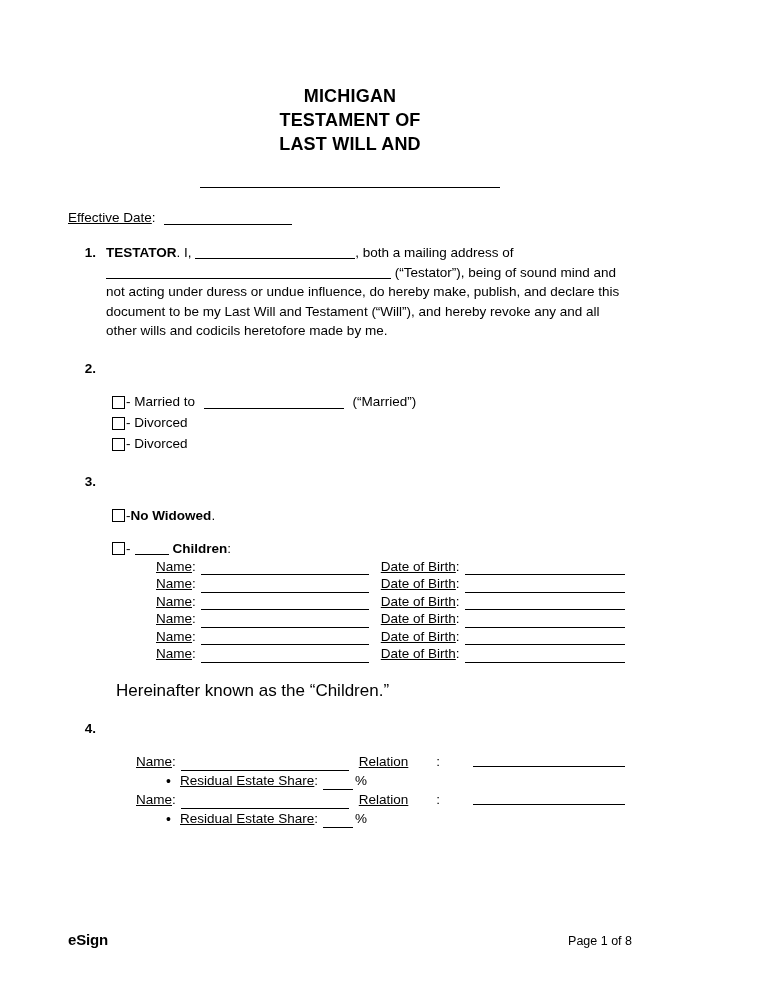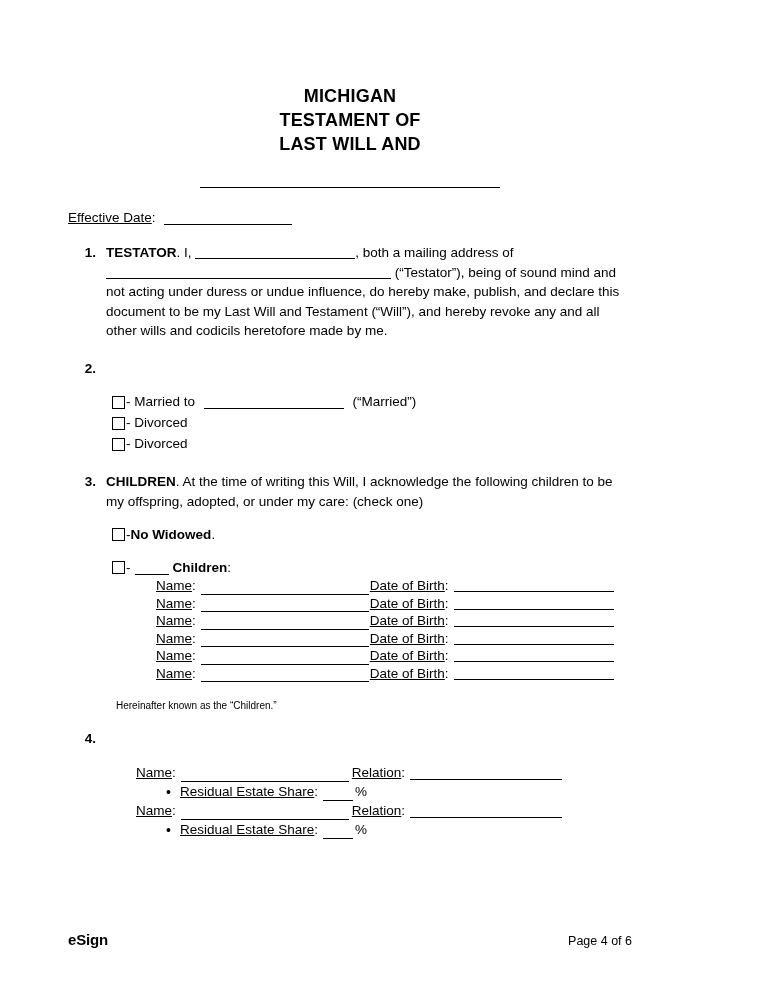--- a/index.html
+++ b/index.html
@@ -156,26 +156,26 @@
     white-space: pre;
   }
   .name-row .colon { white-space: pre; }
   .name-row .fill {
     border-bottom: 1px solid #000;
     height: 14px;
     margin-left: 5px;
   }
   .fill-name { width: 168px; }
   .fill-dob { width: 160px; }
-  .dob-wrap { margin-left: 1px; display: flex; }
+  .dob-wrap { margin-left: 12px; display: flex; align-items: flex-end; }
 
   .hereinafter {
     margin-top: 18px;
     padding-left: 48px;
-    font-size: 10px;
+    font-size: 17px;
   }
 
   
   .benef-block {
     margin-top: 14px;
     padding-left: 68px;
     font-size: 13.5px;
   }
   .benef-row {
     display: flex;
@@ -184,21 +184,21 @@
     height: 19px;
   }
   .benef-row .lbl { text-decoration: underline; white-space: pre; }
   .benef-row .fill {
     border-bottom: 1px solid #000;
     height: 14px;
     margin-left: 5px;
   }
   .fill-bname { width: 168px; }
   .fill-rel { width: 152px; }
-  .rel-wrap { margin-left: 3px; display: flex; align-items: center; }
+  .rel-wrap { margin-left: 10px; display: flex; align-items: flex-start; gap: 28px; }
 
   .bullet-row {
     display: flex;
     align-items: flex-end;
     line-height: 19px;
     height: 19px;
     padding-left: 30px;
   }
   .bullet {
     width: 14px;
@@ -277,23 +277,20 @@
       <span class="txt">- Divorced</span>
     </div>
     <div class="check-row">
       <span class="cbox"></span>
       <span class="txt">- Divorced</span>
     </div>
   </div>
 
   <div class="section">
     <div class="sec-num">3.</div>
-    <div class="sec-body">
-      <b>CHILDREN</b><span>. At the time of writing this Will, I acknowledge the following children to be my offspring, adopted, or under my care: (check one)</span>
-    </div>
   </div>
 
   <div class="children-group">
     <div class="children-row0">
       <span class="cbox"></span>
       <span>- </span>
         <b>No Widowed</b>
         <span>.</span>
     </div>
     <div class="children-row1">
@@ -406,16 +403,16 @@
       <span class="bullet">•</span>
       <span class="lbl">Residual Estate Share</span>
         <span class="colon">:</span>
       <span class="pct-line"></span>
         <span>%</span>
     </div>
   </div>
 
   <div class="footer">
     <div class="esign">eSign</div>
-    <div class="pagenum">Page 4 of 6</div>
+    <div class="pagenum">Page 1 of 8</div>
   </div>
 
 </div>
 
 </body></html>

